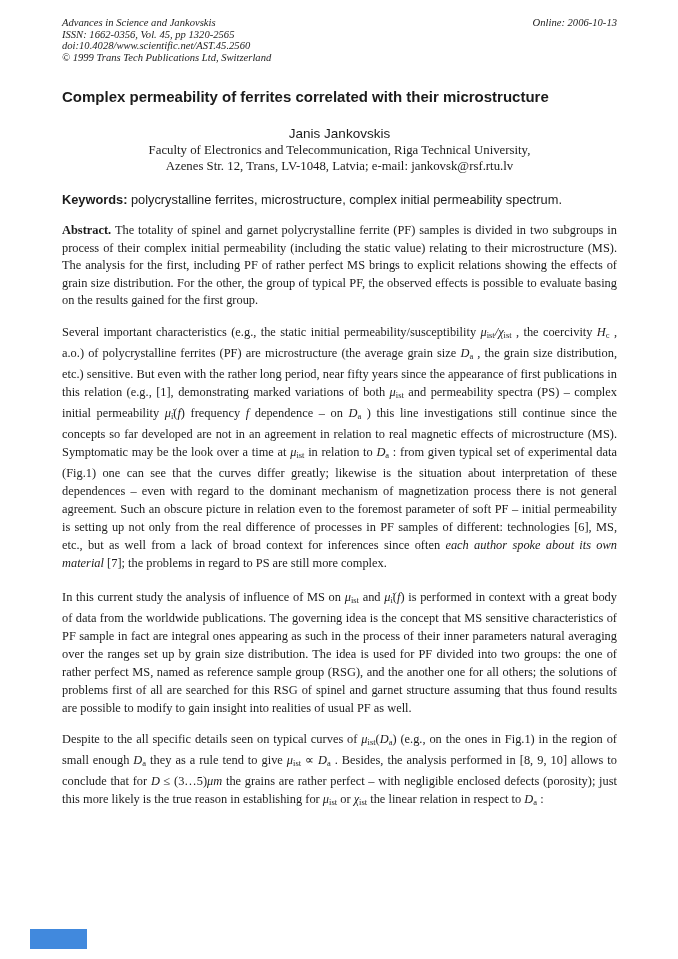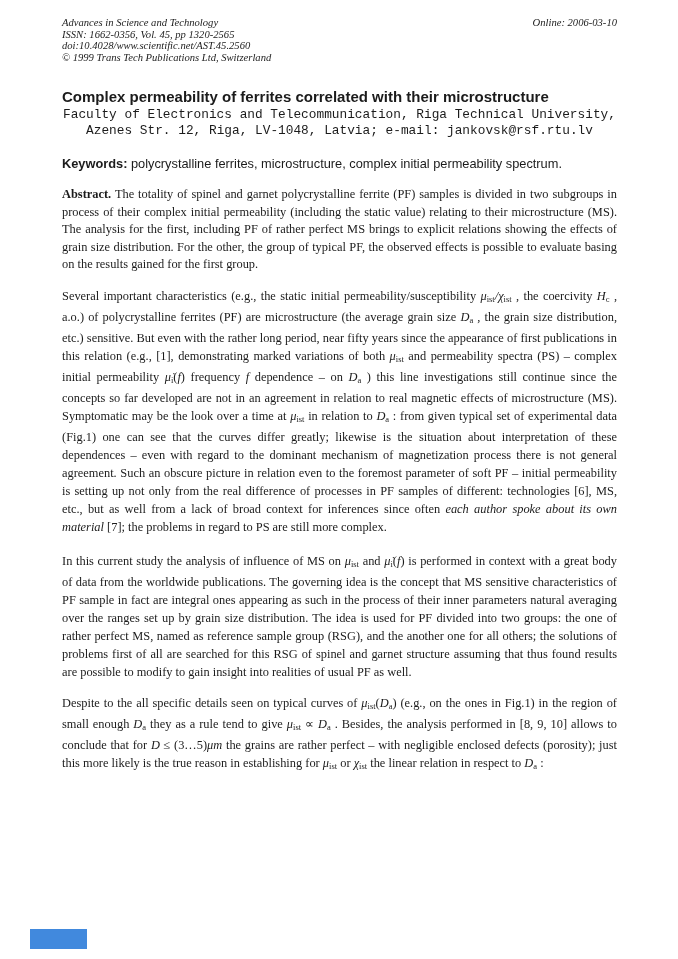--- a/index.html
+++ b/index.html
@@ -31,21 +31,21 @@
   }
   .author{
     margin-top:20px;
     text-align:center;
     font-family:"Liberation Sans", sans-serif;
     font-size:13.5px;line-height:16px;
   }
   .affil{
     margin-top:1px;
     text-align:center;
-    font-family:Liberation Mono, monospace;
+    font-family:Liberation Serif, serif;
     font-size:12.8px;line-height:15.5px;
   }
   
   .keywords{
     margin-top:18px;
     font-family:"Liberation Sans", sans-serif;
     font-size:12.8px;line-height:15px;
   }
   .kw-label{font-weight:bold;}
   
@@ -77,33 +77,34 @@
     width:57px;height:20px;
   }
 </style>
 </head>
 <body>
 
 <div class="page">
 
   <div class="hdr">
     <div class="hdr-left">
-      <div>Advances in Science and Technology</div>
+      <div>Advances in Science and Jankovskis</div>
       <div>ISSN: 1662-0356, Vol. 45, pp 1320-2565</div>
       <div>doi:10.4028/www.scientific.net/AST.45.2560</div>
       <div>© 1999 Trans Tech Publications Ltd, Switzerland</div>
     </div>
-    <div class="hdr-right">Online: 2006-03-10</div>
+    <div class="hdr-right">Online: 2006-10-13</div>
   </div>
 
   <div class="title">Complex permeability of ferrites correlated with their microstructure</div>
 
+  <div class="author">Janis Jankovskis</div>
   <div class="affil">
     <div>Faculty of Electronics and Telecommunication, Riga Technical University,</div>
-    <div>Azenes Str. 12, Riga, LV-1048, Latvia; e-mail: jankovsk@rsf.rtu.lv</div>
+    <div>Azenes Str. 12, Trans, LV-1048, Latvia; e-mail: jankovsk@rsf.rtu.lv</div>
   </div>
 
   <div class="keywords">
     <span class="kw-label">Keywords:</span><span> polycrystalline ferrites, microstructure, complex initial permeability spectrum.</span>
   </div>
 
   <div class="abstract">
     <span class="ab-label">Abstract.</span><span> The totality of spinel and garnet polycrystalline ferrite (PF) samples is divided in two subgroups in process of their complex initial permeability (including the static value) relating to their microstructure (MS). The analysis for the first, including PF of rather perfect MS brings to explicit relations showing the effects of grain size distribution. For the other, the group of typical PF, the observed effects is possible to evaluate basing on the results gained for the first group.</span>
   </div>
 

